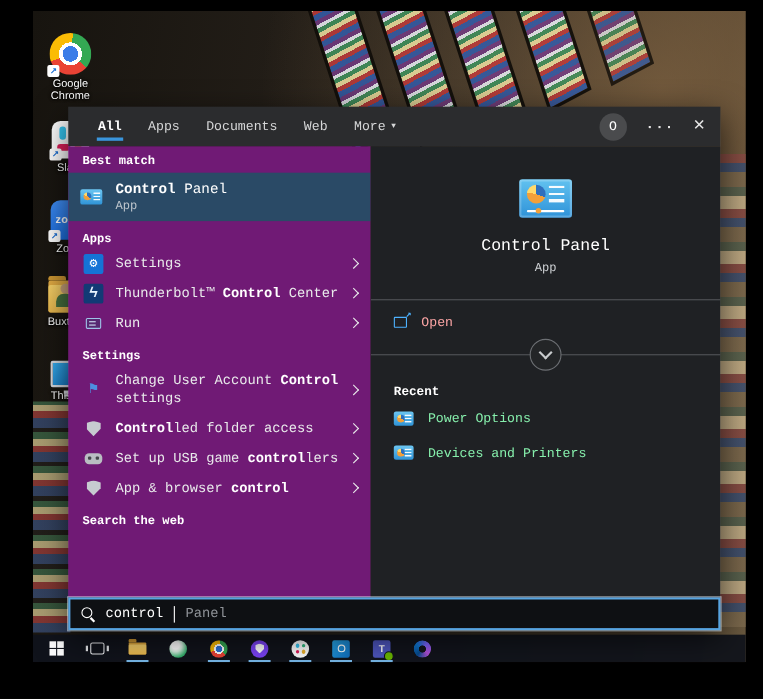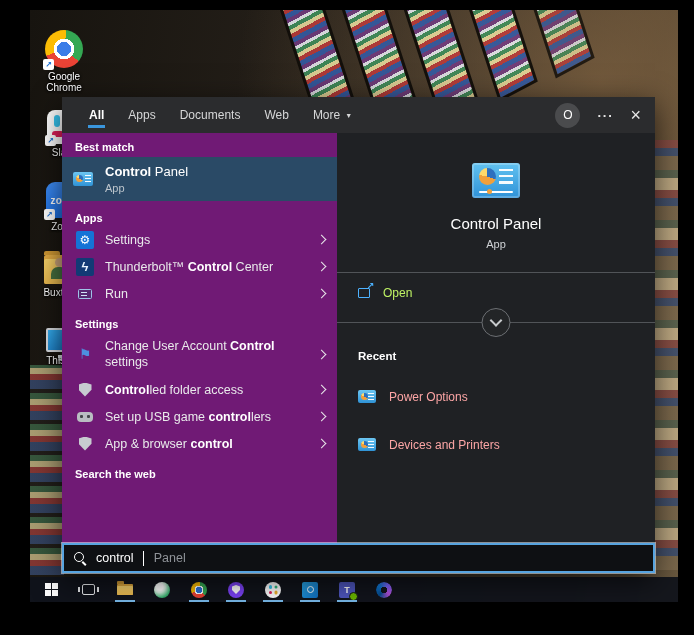--- a/index.html
+++ b/index.html
@@ -88,21 +88,21 @@
           color:#fff;font-size:9px;font-weight:bold;}
   .tteams::after{content:"";position:absolute;right:-3px;bottom:-3px;width:7px;height:7px;border-radius:50%;
           background:#6bb700;border:1px solid #10131c;}
   .tm365{width:16px;height:16px;border-radius:50%;
     background:conic-gradient(from 220deg,#064a8c,#0f78d4,#7b64ff,#b44fd8,#064a8c);
     -webkit-mask:radial-gradient(circle,transparent 0 3px,#000 3.5px);
             mask:radial-gradient(circle,transparent 0 3px,#000 3.5px);}
 
   
   .flyout{position:absolute;left:62px;top:97px;width:593px;height:476px;z-index:10;display:flex;flex-direction:column;
-          box-shadow:0 8px 28px rgba(0,0,0,.65);color:#e9eaeb;}
+          box-shadow:0 8px 28px rgba(0,0,0,.65);color:#e9eaeb;font-family:Liberation Mono, monospace;}
   .tabbar{height:36px;background:#2b2c2e;display:flex;align-items:center;padding:0 14px 0 26px;flex:0 0 auto;}
   .tabs{display:flex;gap:22px;align-items:center;}
   .tab{position:relative;font-size:12px;color:#d6d7d8;padding:9px 1px;cursor:pointer;display:flex;align-items:center;gap:5px;}
   .tab.selected{color:#fff;font-weight:bold;}
   .tab.selected::after{content:"";position:absolute;left:0;right:0;bottom:3px;height:3px;background:#3a96dd;}
   .tab .dd{font-size:7px;color:#d6d7d8;}
   .tb-right{margin-left:auto;display:flex;align-items:center;gap:17px;}
   .avatar{width:25px;height:25px;border-radius:50%;background:#4a4b4d;display:grid;place-items:center;
           color:#fff;font-size:12px;cursor:pointer;}
   .dots{color:#e8e8e8;font-size:13px;font-weight:bold;letter-spacing:1px;cursor:pointer;}
@@ -158,31 +158,31 @@
   .cp-big .knobs{position:absolute;right:7px;top:6px;width:14px;height:15px;opacity:.95;
     background:linear-gradient(#fff 0 2px,transparent 2px 6px,#fff 6px 8px,transparent 8px 12px,#fff 12px 14px);}
   .cp-big .slider{position:absolute;left:7px;bottom:5px;width:34px;height:2.5px;background:#fff;border-radius:2px;}
   .cp-big .slider::after{content:"";position:absolute;left:8px;top:-1.5px;width:5px;height:5px;border-radius:50%;background:#f2a03a;}
 
   
   .appname{margin-top:17px;font-size:15px;color:#fff;}
   .apptype{margin-top:6px;font-size:11px;color:#cfd2d5;}
   .divider{width:100%;height:1px;background:#515458;margin-top:22px;flex:0 0 auto;}
   .openrow{width:100%;display:flex;align-items:center;gap:13px;padding:0 0 0 21px;height:34px;margin-top:3px;
-           font-size:12px;color:#bef264;cursor:pointer;align-self:flex-start;}
+           font-size:12px;color:#fca5a5;cursor:pointer;align-self:flex-start;}
   .open-ic{position:relative;width:12px;height:10px;border:1.5px solid #4db2ff;border-radius:1px;}
   .open-ic::after{content:"↗";position:absolute;right:-5px;top:-8px;font-size:9px;color:#4db2ff;font-weight:bold;}
   .divider2{position:relative;width:100%;height:1px;background:#515458;margin-top:12px;flex:0 0 auto;}
   .expander{position:absolute;left:50%;top:-14px;transform:translateX(-50%);width:29px;height:29px;border-radius:50%;
             background:#232527;border:1.5px solid #6c6f73;display:grid;place-items:center;cursor:pointer;}
   .chevdown{width:9px;height:9px;border-right:2px solid #c8cbcd;border-bottom:2px solid #c8cbcd;
             transform:rotate(45deg);margin-top:-4px;}
   .recenthdr{align-self:flex-start;margin-top:27px;padding-left:21px;font-size:11.5px;font-weight:bold;color:#fff;}
-  .rrow{align-self:flex-start;display:flex;align-items:center;gap:13px;padding-left:21px;height:27px;margin-top:21px;
-        font-size:12px;color:#fca5a5;cursor:pointer;}
+  .rrow{align-self:flex-start;display:flex;align-items:center;gap:13px;padding-left:21px;height:27px;margin-top:4px;
+        font-size:12px;color:#86efac;cursor:pointer;}
 
   
   .searchbox{flex:0 0 auto;height:30px;background:#0e1013;border:2px solid #57a4e0;outline:1px solid rgba(230,240,250,.55);
              display:flex;align-items:center;padding:0 10px;gap:9px;}
   .searchbox .mag{color:#fff;}
   .sval{font-size:12.5px;color:#fff;}
   .caret{width:1.2px;height:15px;background:#fff;display:inline-block;}
   .shint{font-size:12.5px;color:#8f9398;margin-left:1px;}
 </style>
 </head>

